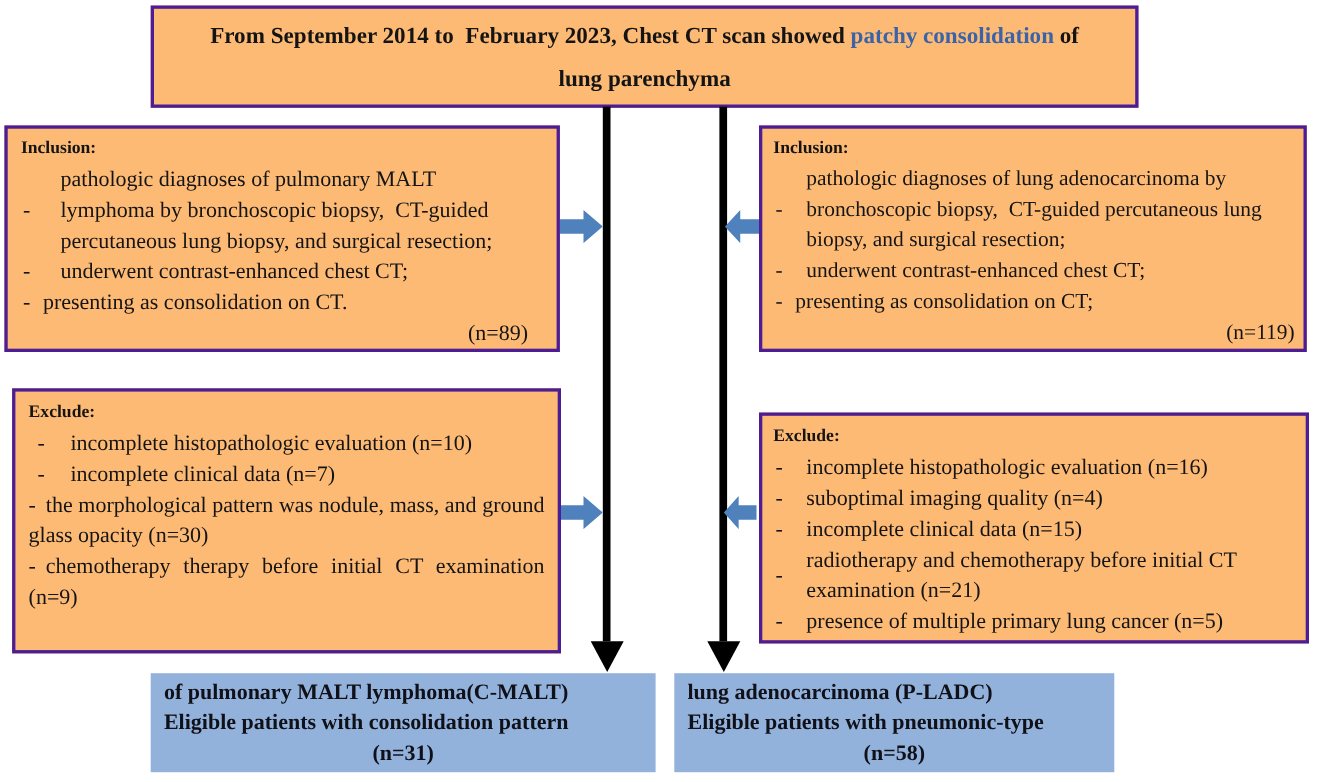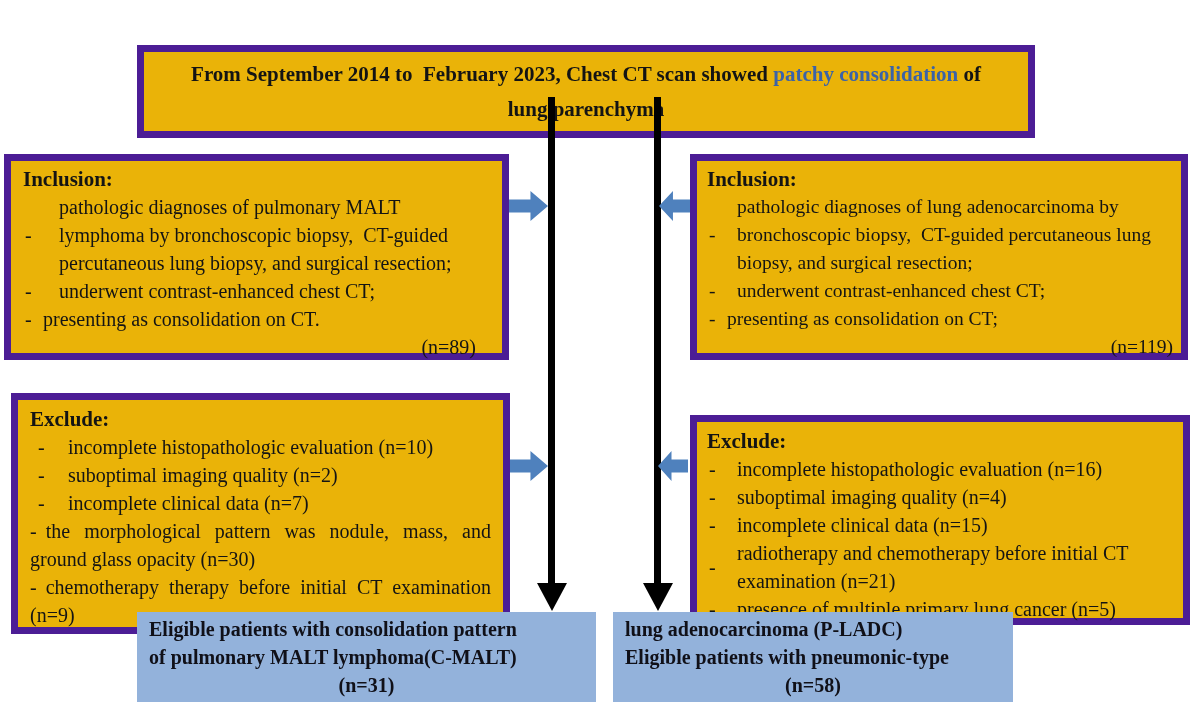--- a/index.html
+++ b/index.html
@@ -2,24 +2,24 @@
 <html style="--accent-blue: #4F81BD; --result-fill: #93B2DB; --highlight-text: #3B63A8;"><head>
 <meta charset="utf-8">
 <style>
   html,body{margin:0;padding:0;background:#fff;}
   .canvas{
     position:relative;width:1200px;height:711px;background:#ffffff;
     font-family:"Liberation Serif","DejaVu Serif",serif;color:#141414;
     overflow:hidden;
   }
   .box{
-    position:absolute;box-sizing:border-box;border:7px solid #4c1d95;background:#eab308;
-    font-size:20px;line-height:28px;margin-top:40px;
+    position:absolute;box-sizing:border-box;border:3px solid #4c1d95;background:#fdba74;
+    font-size:20px;line-height:28px;
   }
-  .box-title{font-weight:bold;font-size:21px;}
+  .box-title{font-weight:bold;font-size:16px;}
   .row{display:flex;align-items:center;}
   .row .b{flex:0 0 34px;padding-left:2px;}
   .row .b::before{content:"-";}
   .row.tight .b{flex:0 0 18px;}
   .t{white-space:pre-wrap;}
   .count{text-align:right;}
   .flow{margin:0;text-align:justify;}
   .flow .bi{display:inline;}
   .flow .bi::before{content:"-";margin-right:9px;}
 
@@ -129,24 +129,20 @@
   </div>
 
   <div class="box l-exc">
     <div class="box-title">Exclude:</div>
     <div class="row">
         <span class="b"></span>
         <span class="t">incomplete histopathologic evaluation (n=10)</span>
       </div>
     <div class="row">
         <span class="b"></span>
-        <span class="t">suboptimal imaging quality (n=2)</span>
-      </div>
-    <div class="row">
-        <span class="b"></span>
         <span class="t">incomplete clinical data (n=7)</span>
       </div>
     <p class="flow"><span class="bi"></span><span>the morphological pattern was nodule, mass, and ground glass opacity (n=30)</span></p>
     <p class="flow"><span class="bi"></span><span>chemotherapy therapy before initial CT examination (n=9)</span></p>
   </div>
 
   <div class="box r-exc">
     <div class="box-title">Exclude:</div>
     <div class="row">
         <span class="b"></span>
@@ -164,22 +160,22 @@
         <span class="b"></span>
         <span class="t">radiotherapy and chemotherapy before initial CT examination (n=21)</span>
       </div>
     <div class="row">
         <span class="b"></span>
         <span class="t">presence of multiple primary lung cancer (n=5)</span>
       </div>
   </div>
 
   <div class="result result-left">
+    <div class="rline">of pulmonary MALT lymphoma(C-MALT)</div>
     <div class="rline">Eligible patients with consolidation pattern</div>
-    <div class="rline">of pulmonary MALT lymphoma(C-MALT)</div>
     <div class="rline center">(n=31)</div>
   </div>
   <div class="result result-right">
     <div class="rline">lung adenocarcinoma (P-LADC)</div>
     <div class="rline">Eligible patients with pneumonic-type</div>
     <div class="rline center">(n=58)</div>
   </div>
 
 </div>
 

